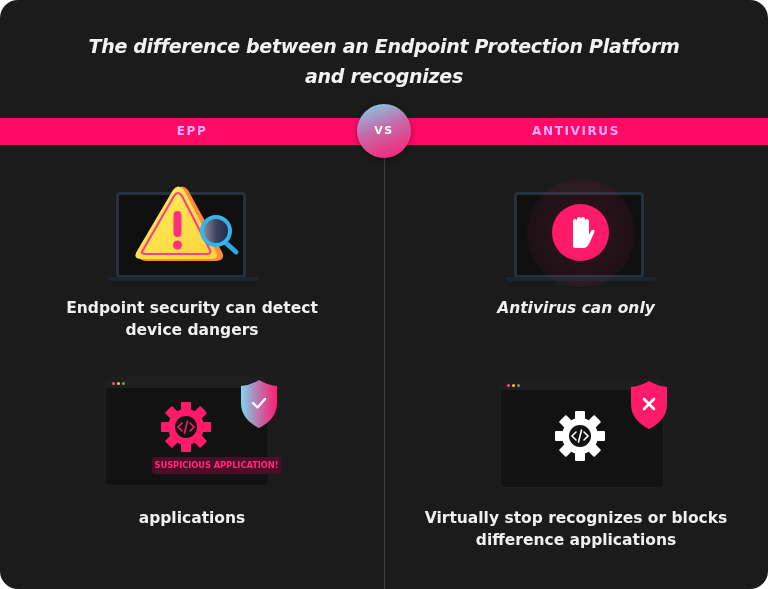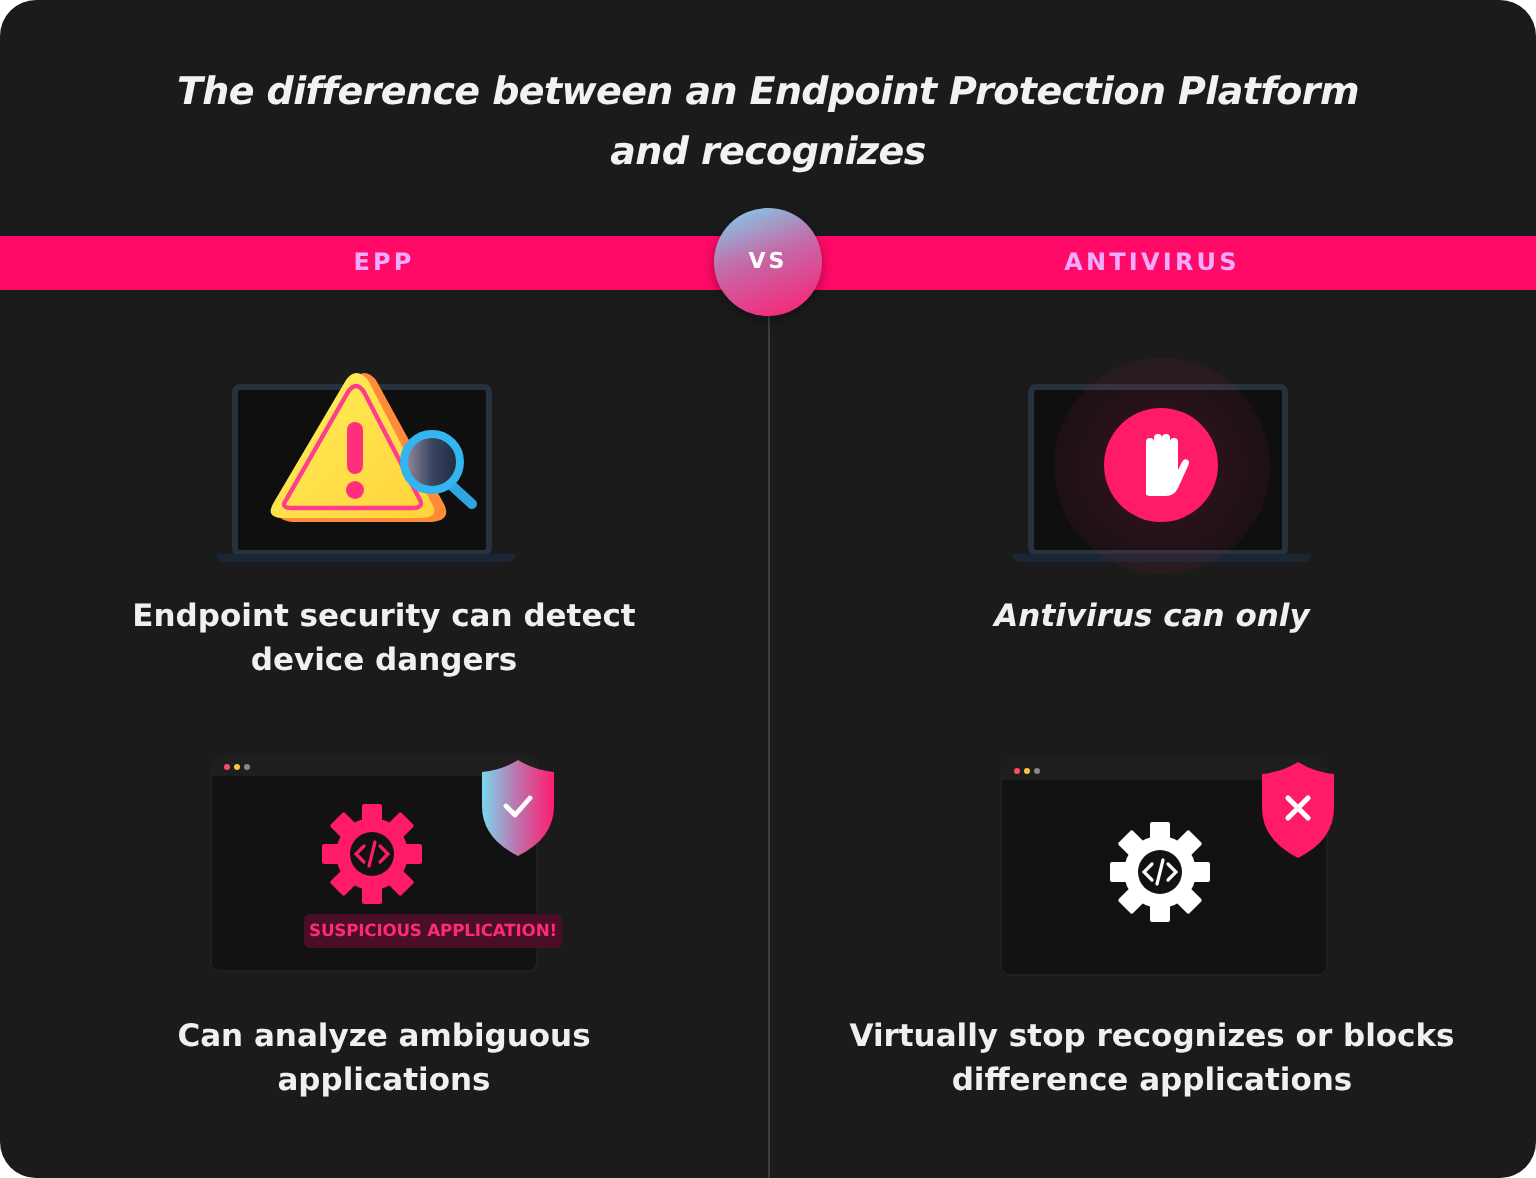--- a/index.html
+++ b/index.html
@@ -147,21 +147,20 @@
       <linearGradient id="shG" x1="0" y1="0" x2="1" y2="0">
         <stop offset="0" stop-color="#7ad7ef"></stop>
         <stop offset="0.5" stop-color="#c070aa"></stop>
         <stop offset="1" stop-color="#ff1c72"></stop>
       </linearGradient>
     </defs>
     <path d="M20 1 Q28 6 38 7 L38 24 Q38 40 20 49 Q2 40 2 24 L2 7 Q12 6 20 1 Z" fill="url(#shG)"></path>
     <path d="M14 24 L18.5 28.5 L26 20" stroke="#ffffff" stroke-width="2.4" fill="none" stroke-linecap="round" stroke-linejoin="round"></path>
   </svg>
   <div class="caption" style="left:0; top:507px;">
-    <div>Can analyze ambiguous</div>
     <div>applications</div>
   </div>
 
   <div class="win" style="left:501px; top:380px;">
     <div class="bar"></div>
     <div class="dot" style="left:6px;background:#ff4a6a;"></div>
     <div class="dot" style="left:11px;background:#f2c840;"></div>
     <div class="dot" style="left:16px;background:#888;"></div>
   </div>
   <svg style="position:absolute;left:554px;top:410px;" width="52" height="52" viewBox="-26 -26 52 52">

